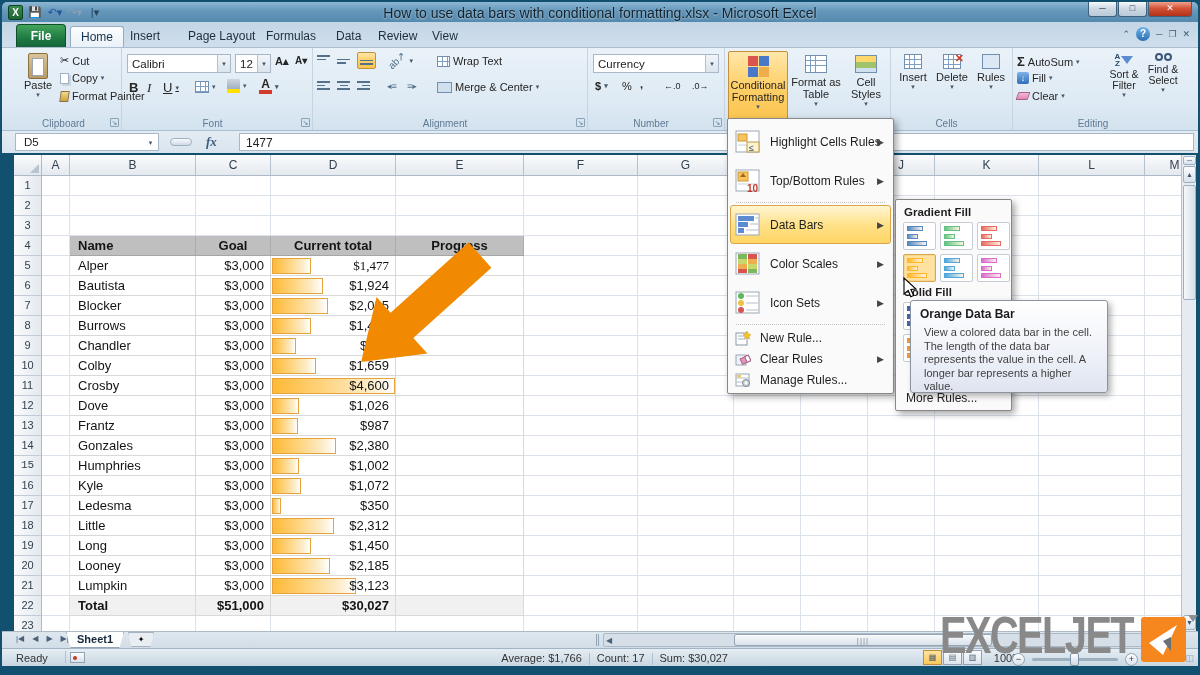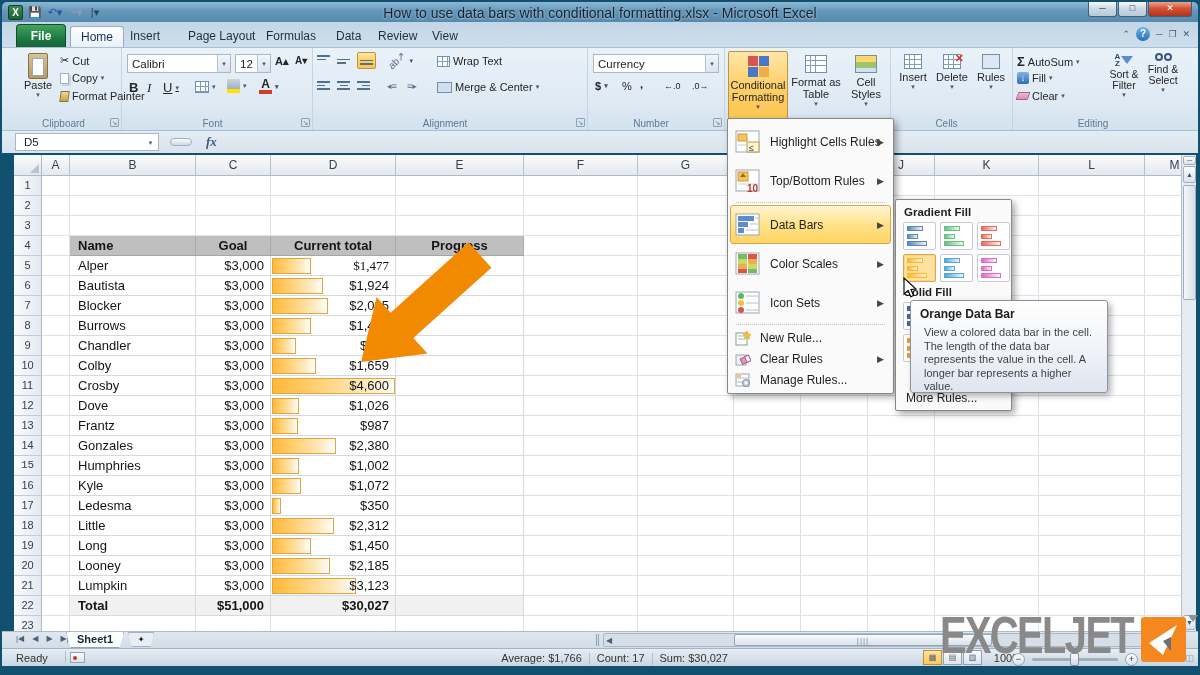--- a/index.html
+++ b/index.html
@@ -379,20 +379,21 @@
     <div class="glabel">Editing</div>
   </div>
 </div>
 
 <div id="fbar">
   <div id="namebox"><span>D5</span><span class="dd">▾</span></div>
   <div id="fxwrap">
     <span style="width:22px;height:8px;background:linear-gradient(#fbfcfd,#cdd9e4);border:1px solid #9fb0c0;border-radius:4px"></span>
     <span id="fx">fx</span>
   </div>
+  <div id="fval">1477</div>
 </div>
 
 <div id="sheet">
   <div id="corner"></div>
   <div id="colheads">
       <div class="colhdr" style="left: 28px; width: 28px;">A</div>
       <div class="colhdr" style="left: 56px; width: 126px;">B</div>
       <div class="colhdr" style="left: 182px; width: 75px;">C</div>
       <div class="colhdr" style="left: 257px; width: 125px;">D</div>
       <div class="colhdr" style="left: 382px; width: 128px;">E</div>

